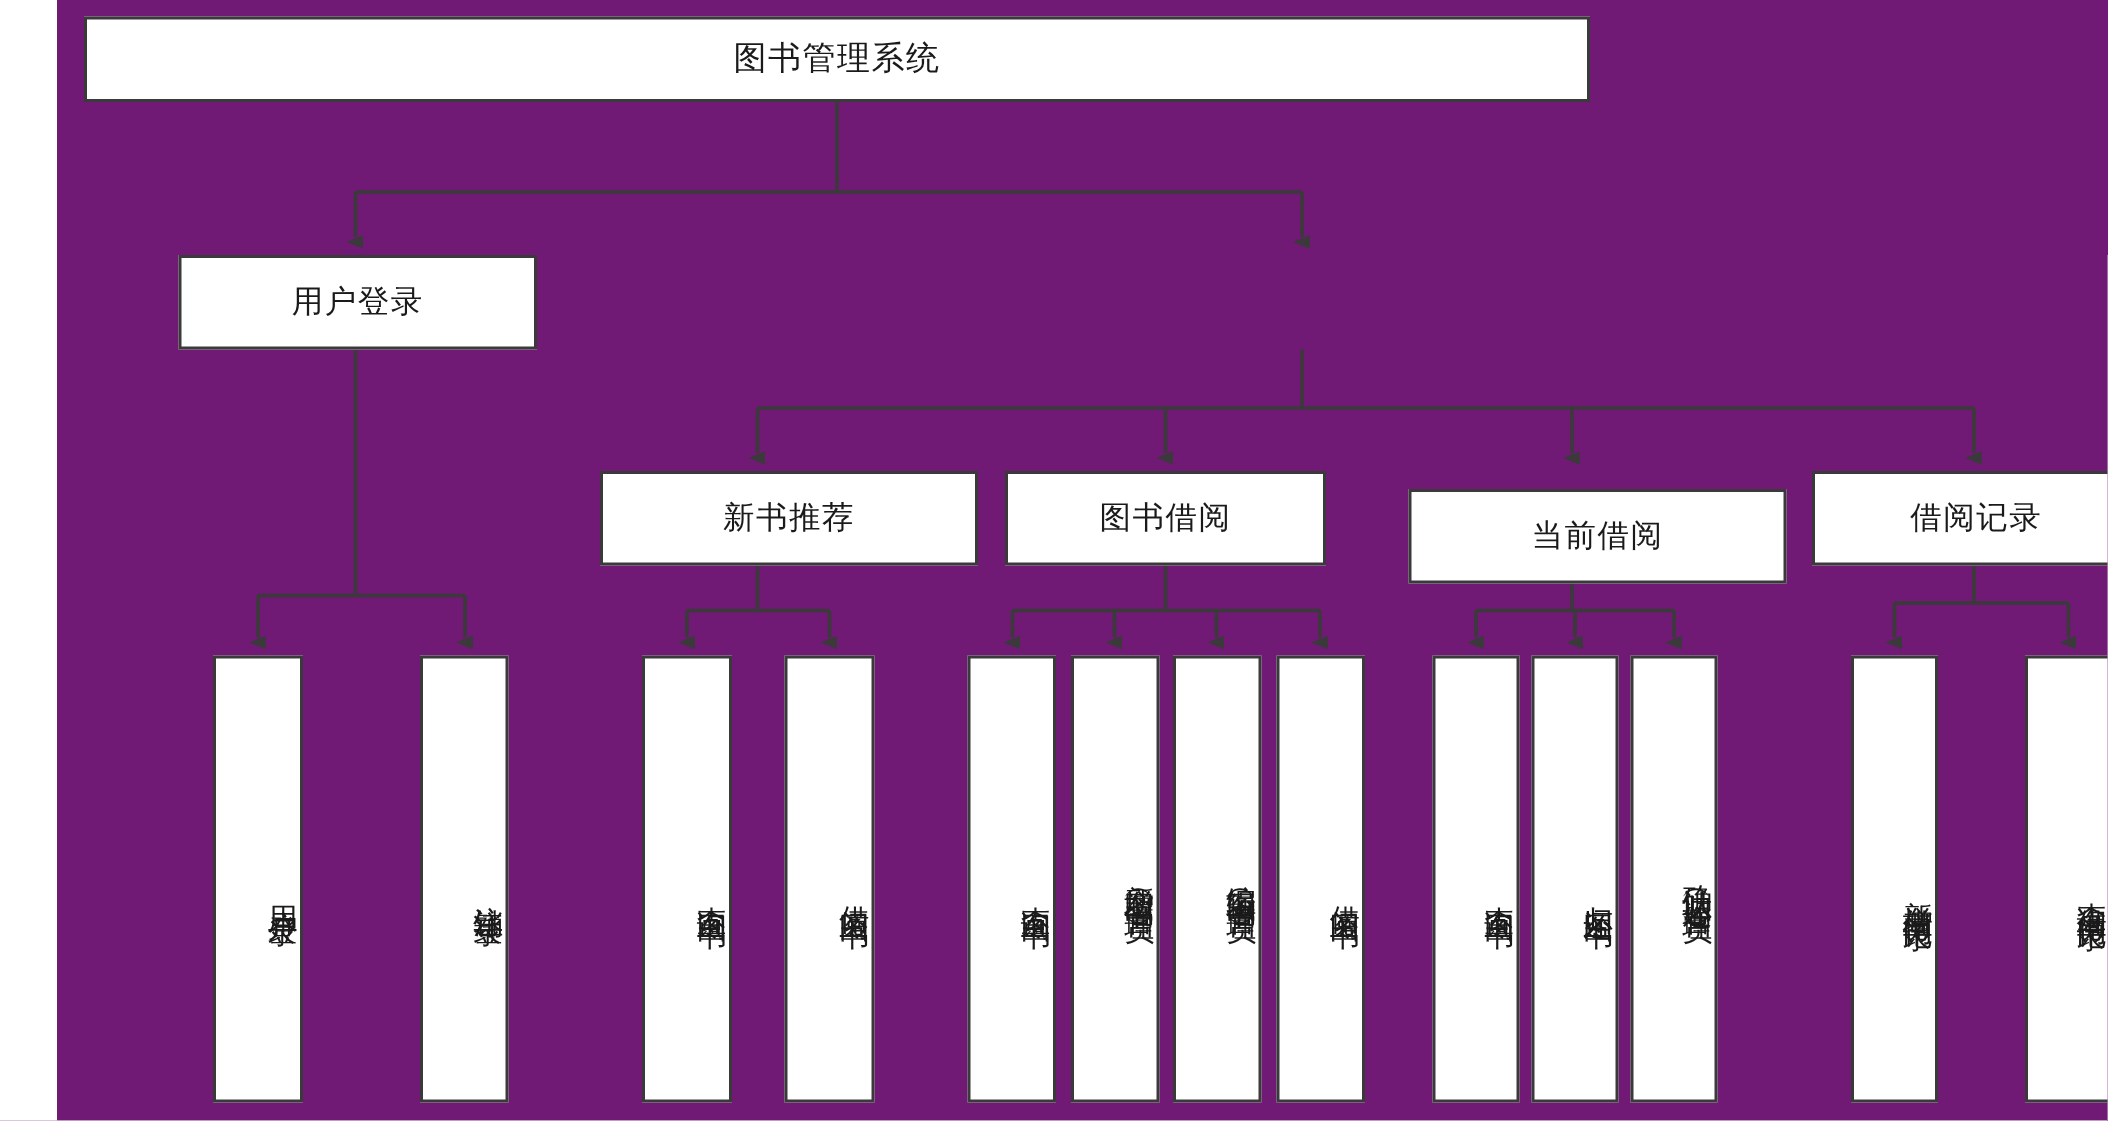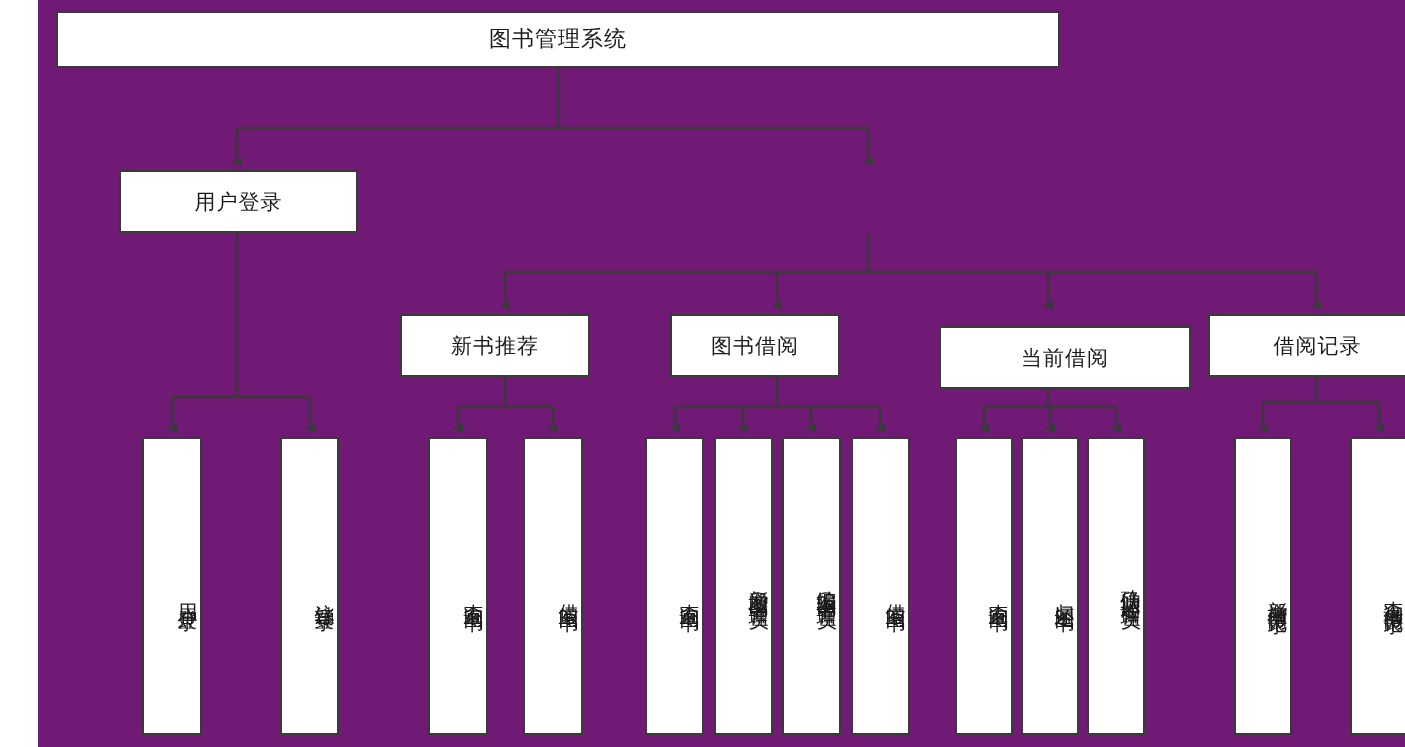--- a/index.html
+++ b/index.html
@@ -143,25 +143,25 @@
 
   <div class="node h title" style="left:18px; top:11px; width:1004px; height:57px;">
     <span class="lbl">图书管理系统</span>
   </div>
 
   <div class="node h" style="left:81px; top:170px; width:239px; height:63px;">
     <span class="lbl">用户登录</span>
   </div>
 
 
-  <div class="node h" style="left:362px; top:314px; width:190px; height:63px;">
+  <div class="node h" style="left:362px; top:314px; width:252px; height:63px;">
     <span class="lbl">新书推荐</span>
   </div>
 
-  <div class="node h" style="left:632px; top:314px; width:170px; height:63px;">
+  <div class="node h" style="left:632px; top:314px; width:214px; height:63px;">
     <span class="lbl">图书借阅</span>
   </div>
 
   <div class="node h" style="left:901px; top:326px; width:252px; height:63px;">
     <span class="lbl">当前借阅</span>
   </div>
 
   <div class="node h" style="left:1170px; top:314px; width:219px; height:63px;text-align:right;">
     <span class="lbl">借阅记录</span>
   </div>

